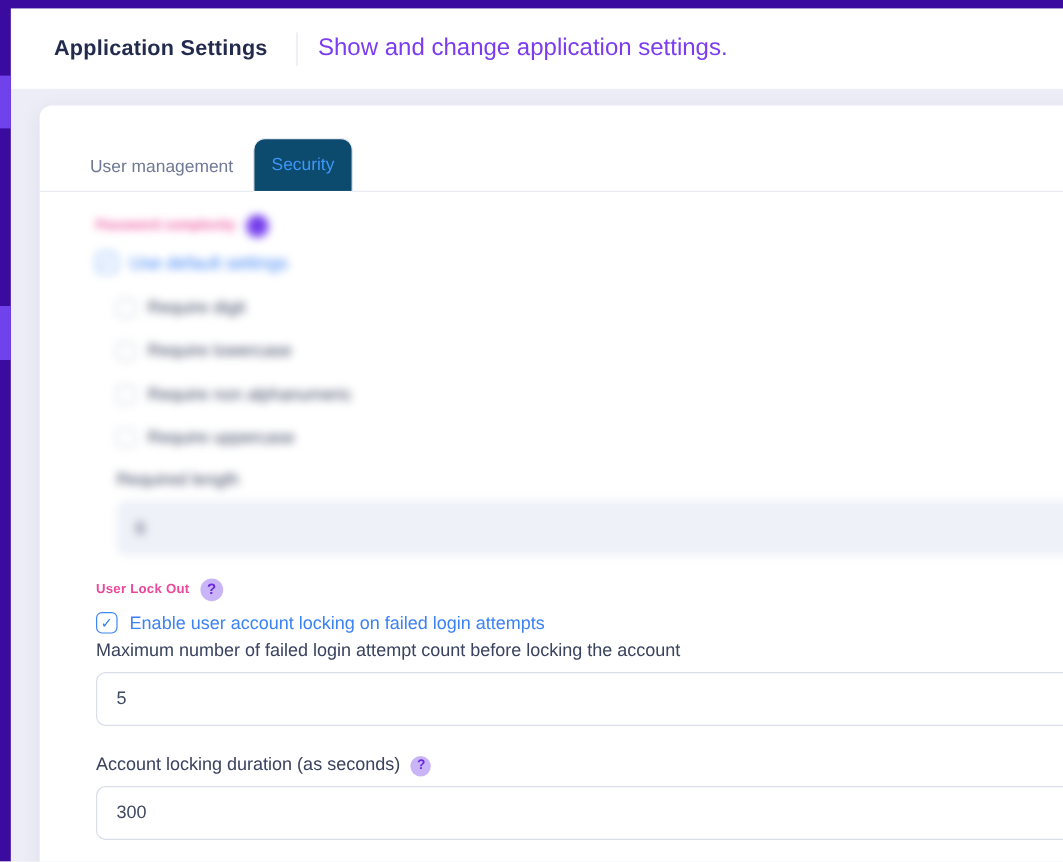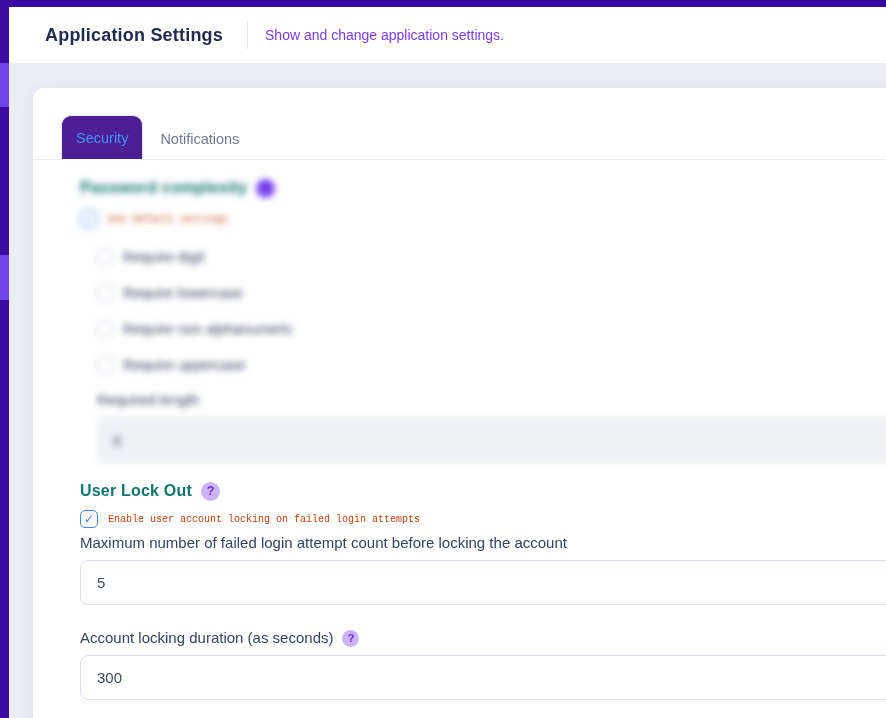--- a/index.html
+++ b/index.html
@@ -9,45 +9,45 @@
     background:#ecedf6;
     font-family:"Liberation Sans","DejaVu Sans",sans-serif;
     color:#3a445f;
   }
   .top-border { position:absolute; top:0; left:0; width:886px; height:7px; background:#3b0a9e; z-index:20; }
   .side-strip { position:absolute; top:0; left:0; width:9px; height:718px; background:#3b0a9e; z-index:19; }
   .strip-seg { position:absolute; left:0; width:9px; background:#6f42ec; }
   .strip-seg.one { top:63px; height:44px; }
   .strip-seg.two { top:255px; height:45px; }
 
-  .header { position:absolute; left:9px; top:7px; width:877px; height:56px; background:#ffffff; display:flex; align-items:center; z-index:5; }
+  .header { position:absolute; left:9px; top:7px; width:877px; height:67px; background:#ffffff; display:flex; align-items:center; z-index:5; }
   .header-title { margin-left:36px; font-size:18px; font-weight:700; color:#222b4d; letter-spacing:.2px; }
   .header-divider { width:1px; height:28px; background:#e4e7ef; margin:0 17px 0 24px; }
-  .header-subtitle { font-size:14px; font-weight:500; color:#7b3cf0; }
+  .header-subtitle { font-size:20px; font-weight:500; color:#7b3cf0; }
 
   .card { position:absolute; left:33px; top:88px; width:1120px; height:700px; background:#ffffff; border-radius:10px; box-shadow:0 3px 16px rgba(60,60,120,.07); }
 
   .tabbar { display:flex; align-items:flex-end; padding:27px 0 0 28px; border-bottom:1px solid #e9ebf2; }
   .tab { padding:12px 14px; margin-right:3px; font-size:14.5px; color:#6f7894; cursor:pointer; white-space:nowrap; }
-  .tab.active { color:#3e97f8; background:#4c1d95; border:1px solid #e9ebf2; border-bottom:1px solid #ffffff; border-radius:10px 10px 0 0; margin-bottom:-1px; padding:14px 14px 13px; }
+  .tab.active { color:#3e97f8; background:#0c4a6e; border:1px solid #e9ebf2; border-bottom:1px solid #ffffff; border-radius:10px 10px 0 0; margin-bottom:-1px; padding:14px 14px 13px; }
 
   .content { padding:17px 47px 0 47px; }
 
   .blurred { filter:blur(3.4px); }
 
   .section-title-row { display:flex; align-items:center; }
-  .section-title { font-size:16px; font-weight:700; color:#0f766e; line-height:22px; letter-spacing:.2px; }
+  .section-title { font-size:11px; font-weight:700; color:#ec4899; line-height:22px; letter-spacing:.2px; }
   .help-badge { width:19px; height:19px; border-radius:50%; background:#cab4f8; color:#6d28d9; font-size:12.5px; font-weight:700; display:inline-flex; align-items:center; justify-content:center; margin-left:9px; flex:0 0 auto; cursor:pointer; }
   .help-badge.solid { background:#7e49f2; color:#4c13c4; }
   .help-badge.small { width:17px; height:17px; font-size:11.5px; }
 
   .check-row { display:flex; align-items:center; margin-top:10px; height:20px; }
   .checkbox { width:18px; height:18px; border:1.6px solid #3c87f4; border-radius:5px; background:#fff; display:flex; align-items:center; justify-content:center; cursor:pointer; flex:0 0 auto; }
   .checkbox .mark { color:#2f7df2; font-size:12px; font-weight:700; line-height:1; }
-  .check-label { margin-left:10px; font-size:10px; color:#c2410c;font-family:Liberation Mono, monospace; }
+  .check-label { margin-left:10px; font-size:15px; color:#3b82f6; }
 
   .pw-nested { margin-left:17px; }
   .pw-options { margin-top:18px; }
   .pw-option { display:flex; align-items:center; height:20px; margin-bottom:16px; cursor:default; }
   .checkbox.empty { width:16px; height:16px; border:1.5px solid #c3c9d8; border-radius:4px; }
   .pw-option .opt-label { margin-left:10px; font-size:14.5px; color:#3a4461; }
   .req-length-label { font-size:14.5px; color:#3a4461; line-height:18px; margin-top:1px; }
   .req-length-input { display:block; margin-top:8px; width:100%; height:46px; background:#eef1f8; border:none; border-radius:8px; padding:0 16px; font-size:15px; color:#4a5368; font-family:inherit; }
 
   .lockout { margin-top:17px; }
@@ -69,22 +69,22 @@
 
 <div class="header">
   <div class="header-title">Application Settings</div>
   <div class="header-divider"></div>
   <div class="header-subtitle">Show and change application settings.</div>
 </div>
 
 <div class="card">
 
   <div class="tabbar">
+    <div class="tab">User management</div>
     <div class="tab active">Security</div>
-    <div class="tab">Notifications</div>
   </div>
 
   <div class="content">
 
     <div class="blurred">
       <div class="section-title-row">
         <span class="section-title">Password complexity</span>
         <span class="help-badge solid">?</span>
       </div>
 

